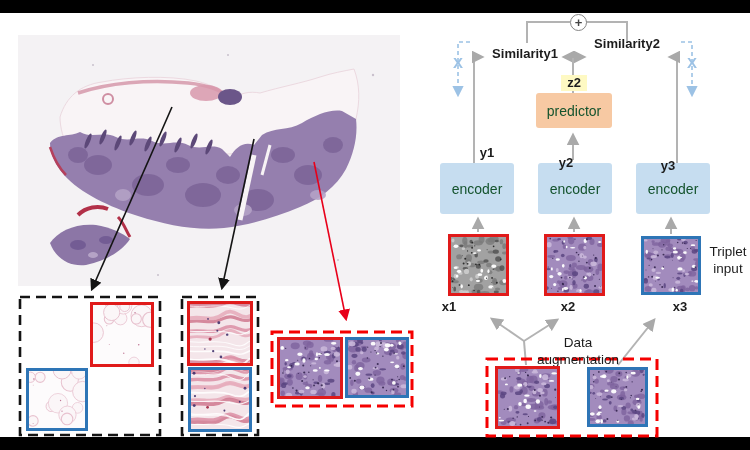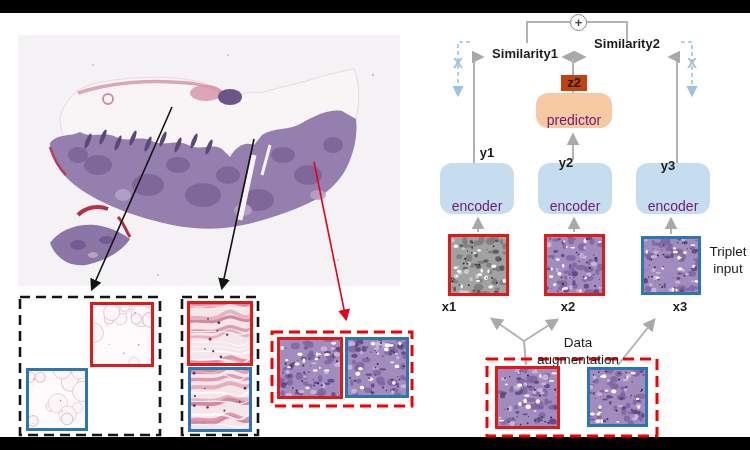--- a/index.html
+++ b/index.html
@@ -2,38 +2,38 @@
 <html style="--encoder-fill: #c6ddf0; --predictor-fill: #f7c9a3; --line-gray: #b3b3b3; --stop-gradient-blue: #9cc2e5; --solid-border-red: #e01a1a; --solid-border-blue: #2e75b6; --dashed-black: #141414; --dashed-red: #f50000; --wsi-background: #f4f2f4;"><head>
 <meta charset="utf-8">
 <style>
   html,body{margin:0;padding:0}
   body{width:750px;height:450px;position:relative;background:#fff;
        font-family:"Liberation Sans",sans-serif;overflow:hidden}
   .bar{position:absolute;left:0;width:750px;height:13px;background:#000}
   .lbl{position:absolute;color:#1c1c1c;font-size:13px;line-height:16px;text-align:center;white-space:nowrap}
   .lbl.b{font-weight:700}
   .lbl.wrap{white-space:normal;line-height:17px;font-size:13.5px}
-  .node{position:absolute;border-radius:12px;display:flex;align-items:flex-end;
-        justify-content:center;font-size:14px;color:#701a75}
+  .node{position:absolute;border-radius:3px;display:flex;align-items:center;
+        justify-content:center;font-size:14px;color:#14532d}
   .enc{background:var(--encoder-fill,#c6ddf0)}
   .pred{background:var(--predictor-fill,#f7c9a3)}
   .patch{position:absolute;box-sizing:border-box;overflow:hidden;background:#fff}
   .patch.red{border:3px solid var(--solid-border-red,#e01a1a)}
   .patch.blue{border:3px solid var(--solid-border-blue,#2e75b6)}
   .patch svg{width:100%;height:100%;display:block}
   #wsi-panel{position:absolute;left:18px;top:35px;width:382px;height:251px;
              background:var(--wsi-background,#f4f2f4)}
   #wsi-panel svg{width:100%;height:100%;display:block}
   #lines{position:absolute;left:0;top:0}
   .xmark{position:absolute;width:14px;text-align:center;font-size:15px;font-weight:700;
          color:var(--stop-gradient-blue,#9cc2e5)}
   #sum-icon{position:absolute;left:570px;top:14px;width:15px;height:15px;border:1.5px solid #858585;
             border-radius:50%;background:#fff;display:flex;align-items:center;justify-content:center;
             font-size:13px;font-weight:600;color:#444;line-height:1}
-  #z2{background:#c2410c;padding:0 2px}
+  #z2{background:#fef9c3;padding:0 2px}
 </style>
 </head>
 <body>
 
 <div class="bar" style="top:0"></div>
 <div class="bar" style="top:437px"></div>
 
 <div id="wsi-panel">
   <svg viewBox="0 0 382 251">
 

